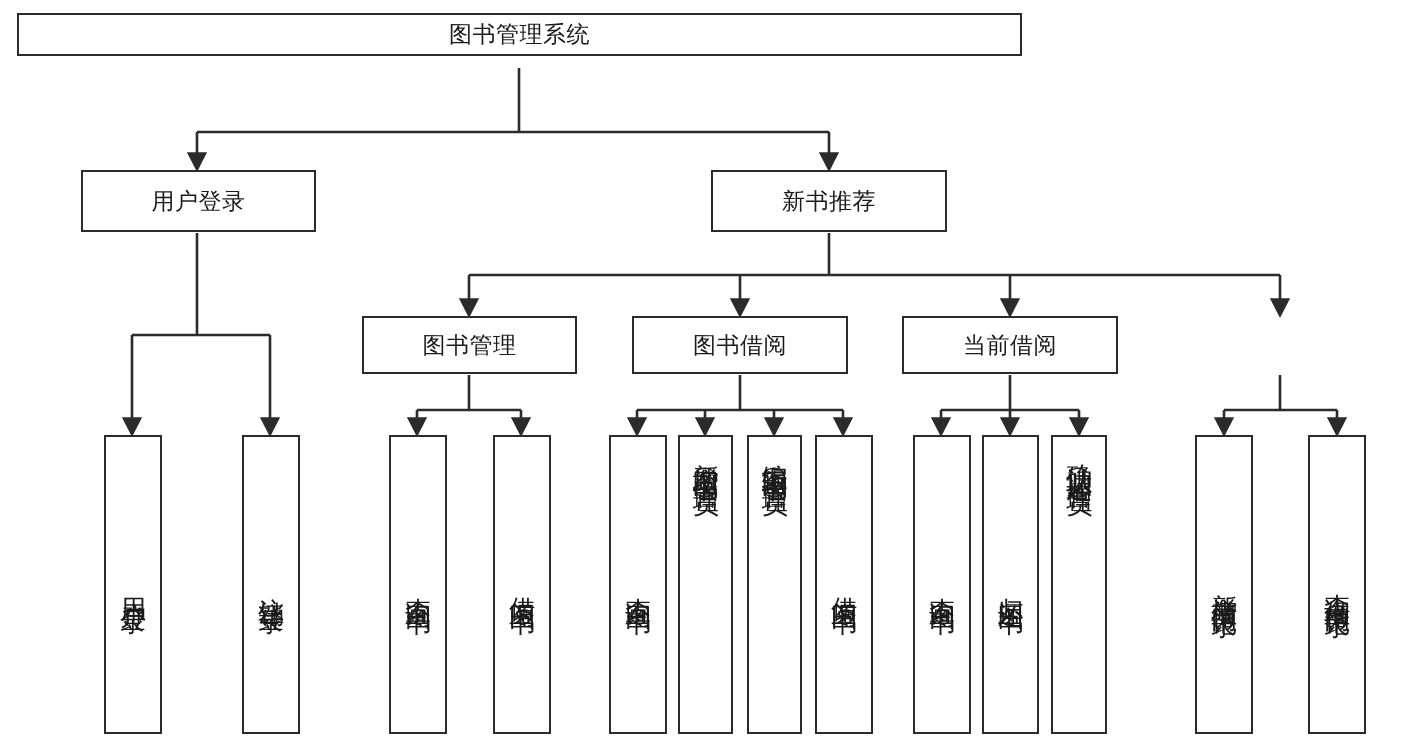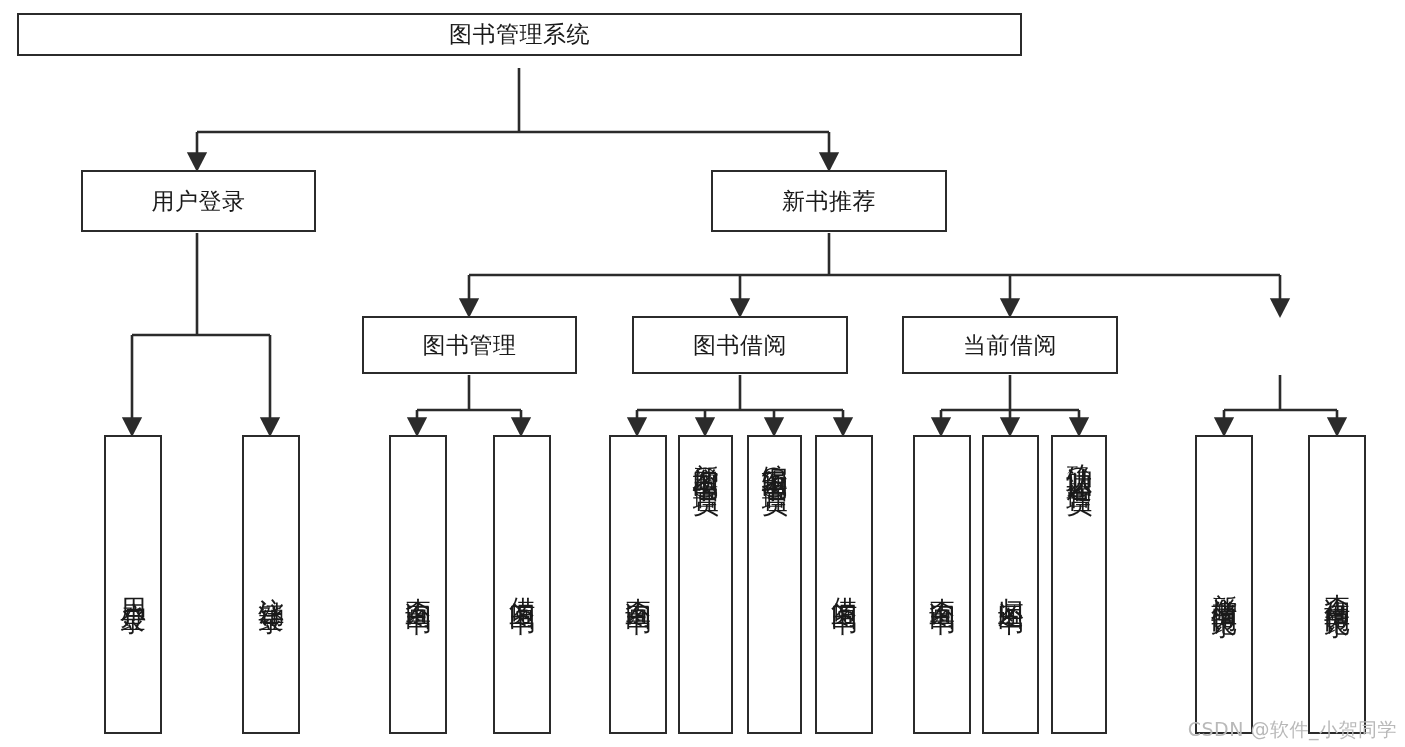--- a/index.html
+++ b/index.html
@@ -191,15 +191,14 @@
     <span class="label">确认归还（管理员）</span>
   </div>
 
   <div class="node vert" style="left:1195px; top:435px; width:58px; height:299px;">
     <span class="label">新增借阅记录</span>
   </div>
   <div class="node vert" style="left:1308px; top:435px; width:58px; height:299px;">
     <span class="label">查询借阅记录</span>
   </div>
 
-  <div id="watermark">CSDN @软件_小贺同学</div>
 
 </div>
 
 </body></html>

